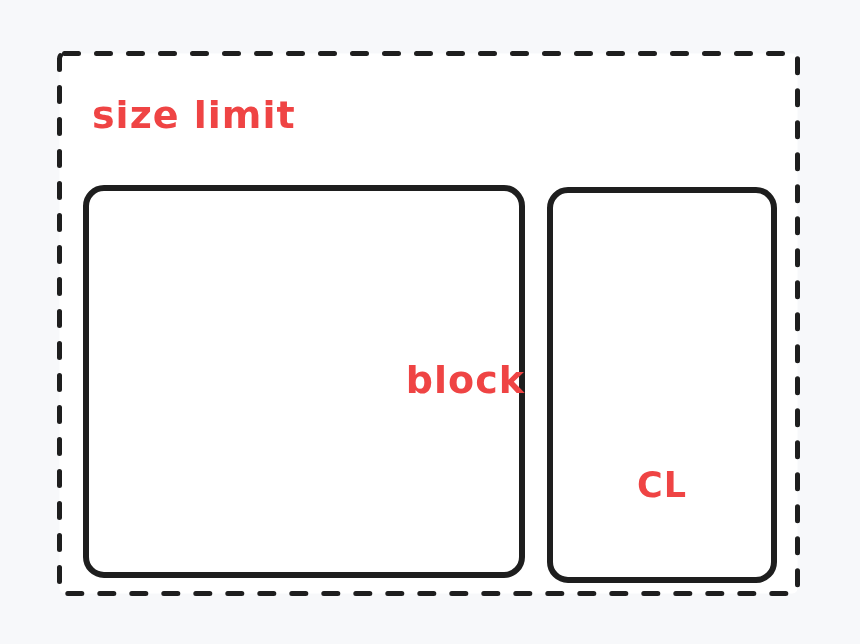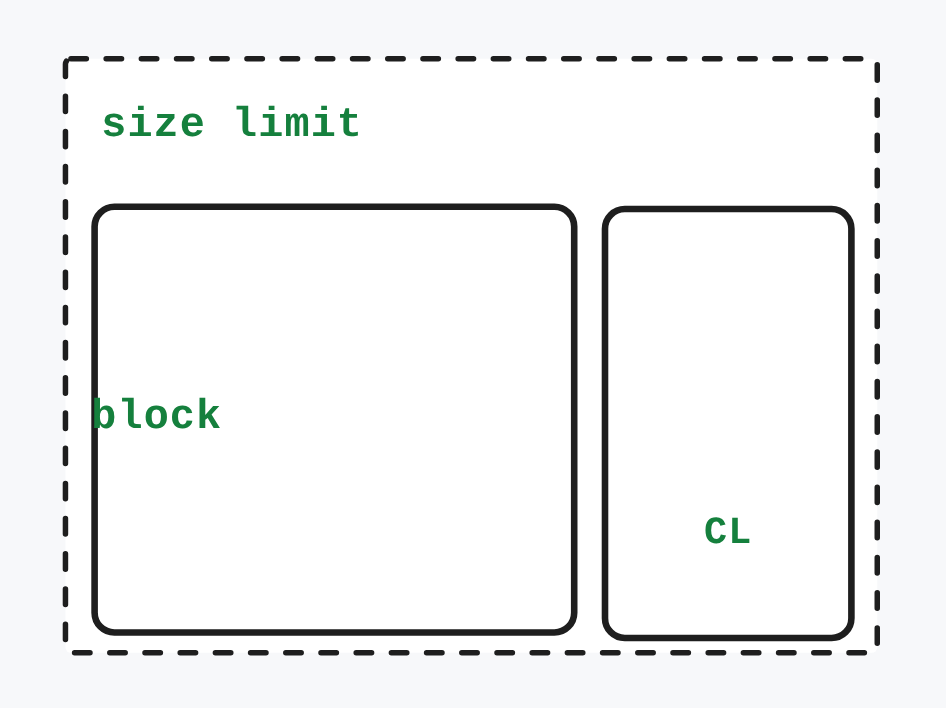--- a/index.html
+++ b/index.html
@@ -15,37 +15,36 @@
     overflow: hidden;
     background: #f7f8fa;
   }
   .canvas svg {
     position: absolute;
     left: 0;
     top: 0;
   }
   .label {
     position: absolute;
-    color: #15803d;
+    color: #ef4444;
     font-weight: 700;
     letter-spacing: 1px;
     white-space: pre;
     user-select: none;
-    font-family: Liberation Mono, monospace;
   }
   .label-size-limit {
     left: 92px;
     top: 93px;
     font-size: 38px;
   }
   .label-block {
     left: 83px;
     top: 358px;
     width: 442px;
-    text-align: left;
+    text-align: right;
     font-size: 38px;
   }
   .label-cl-data {
     left: 547px;
     top: 325px;
     width: 230px;
     text-align: center;
     font-size: 35px;
     line-height: 64px;
   }

